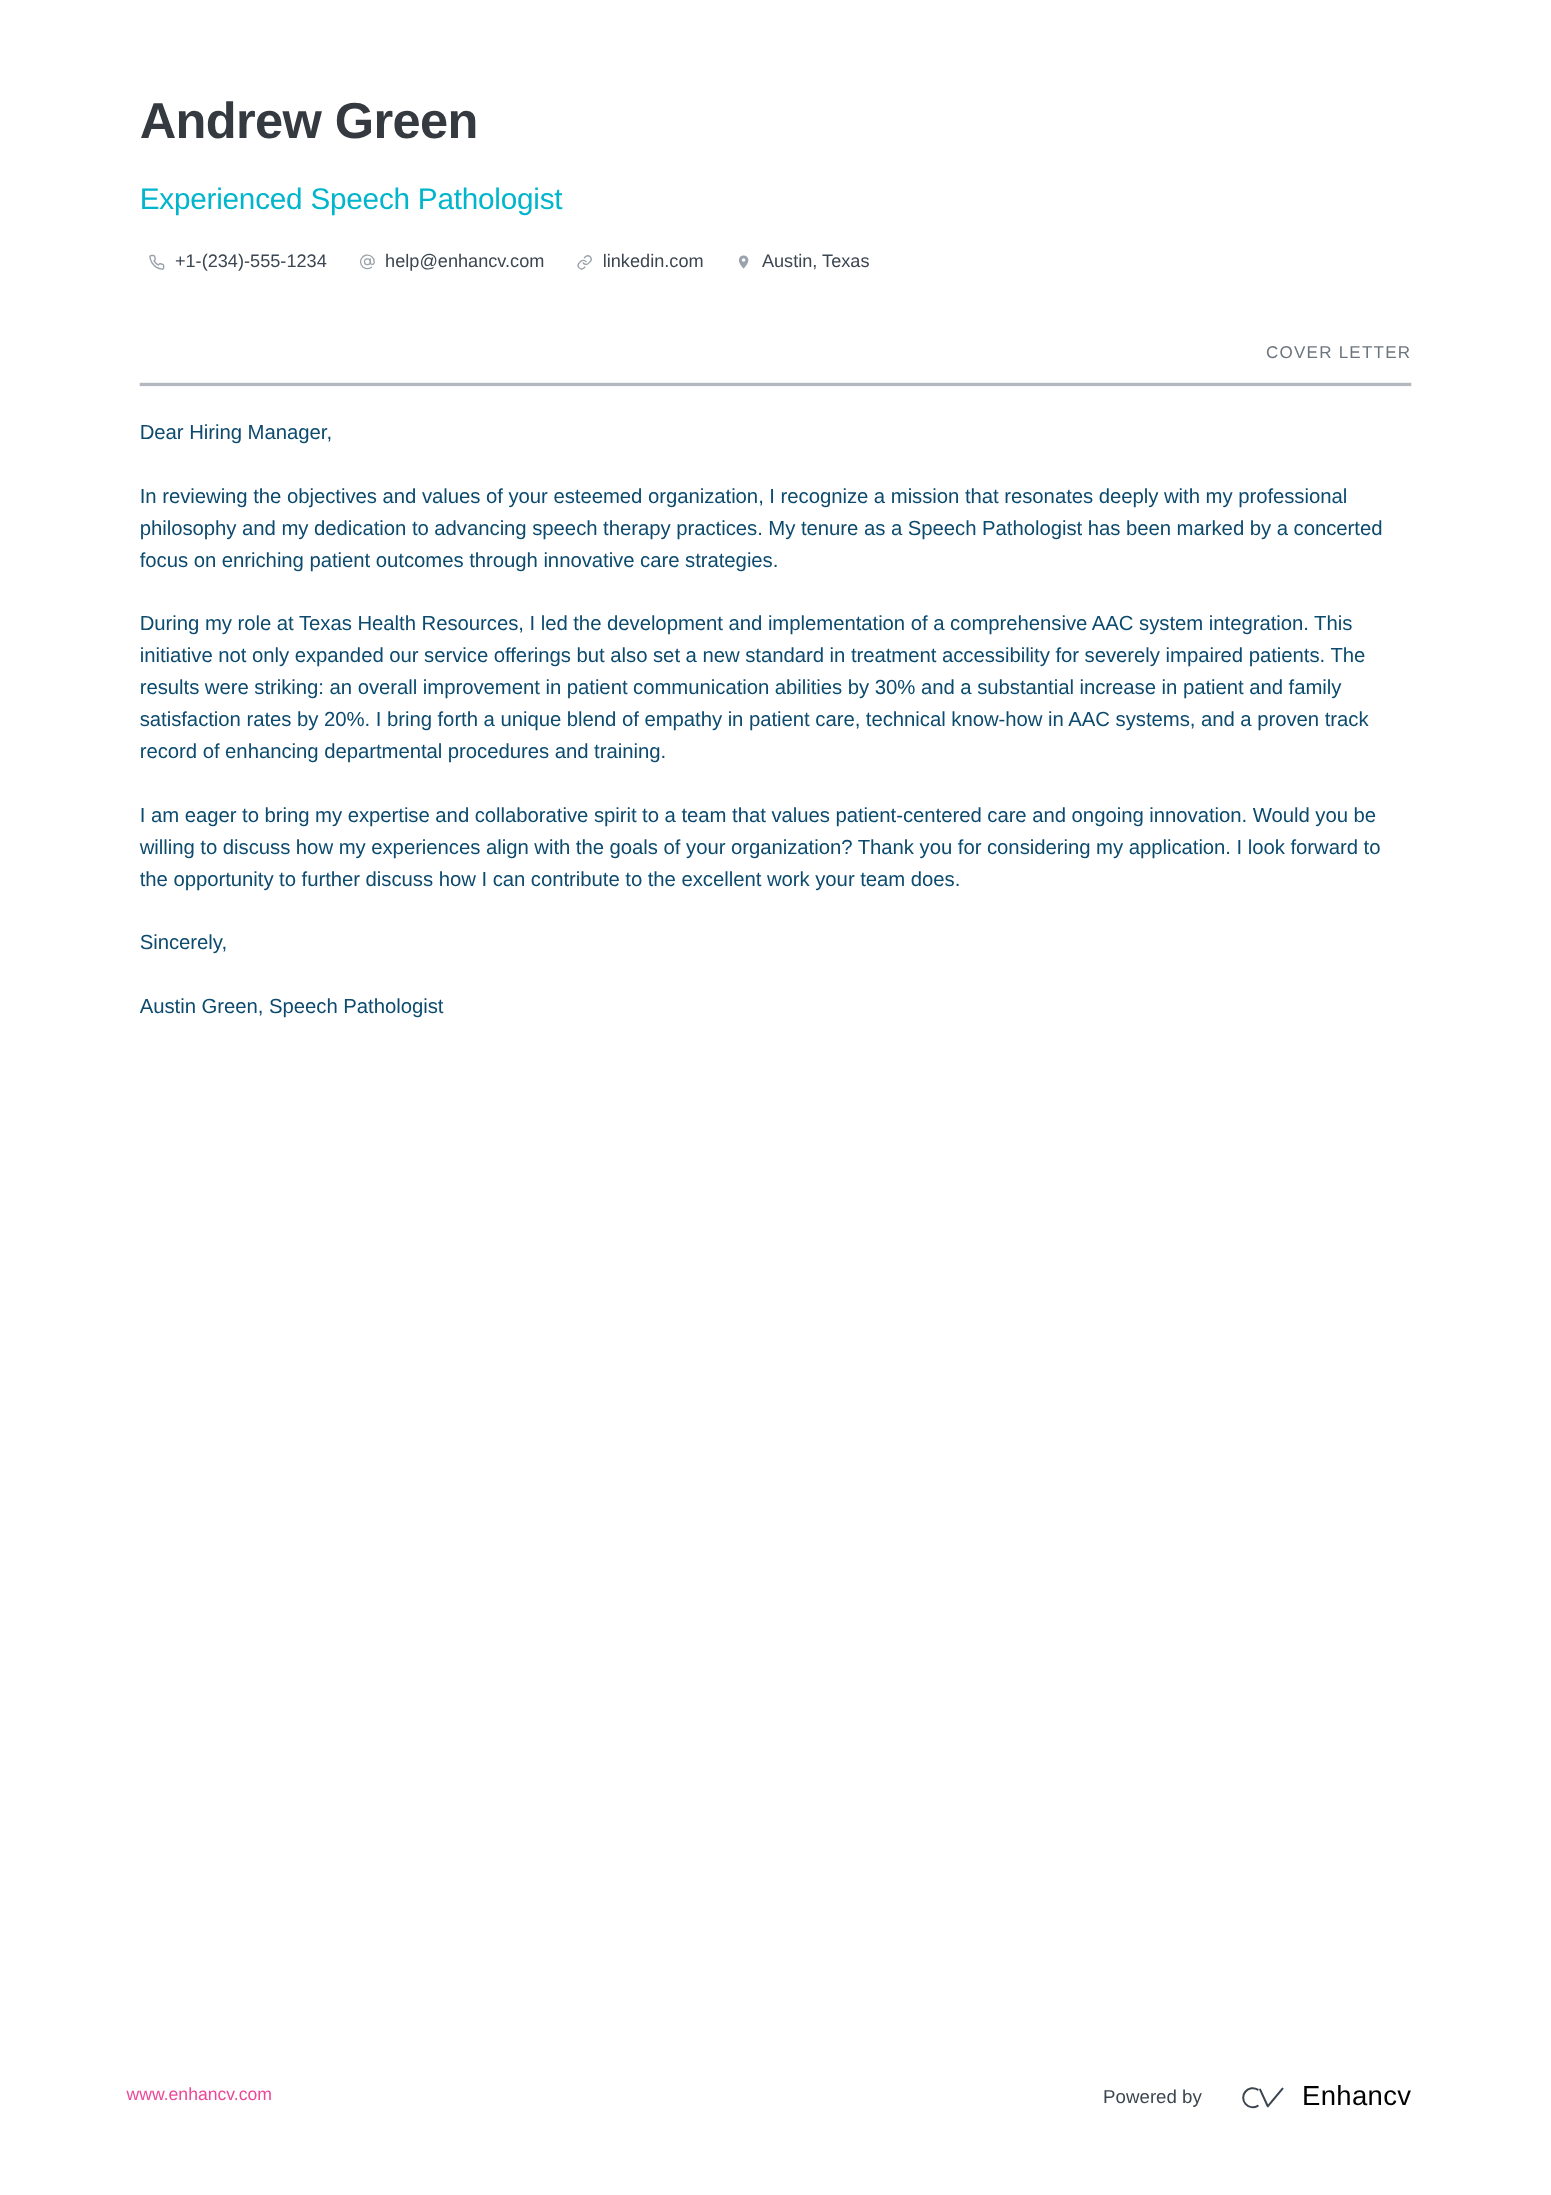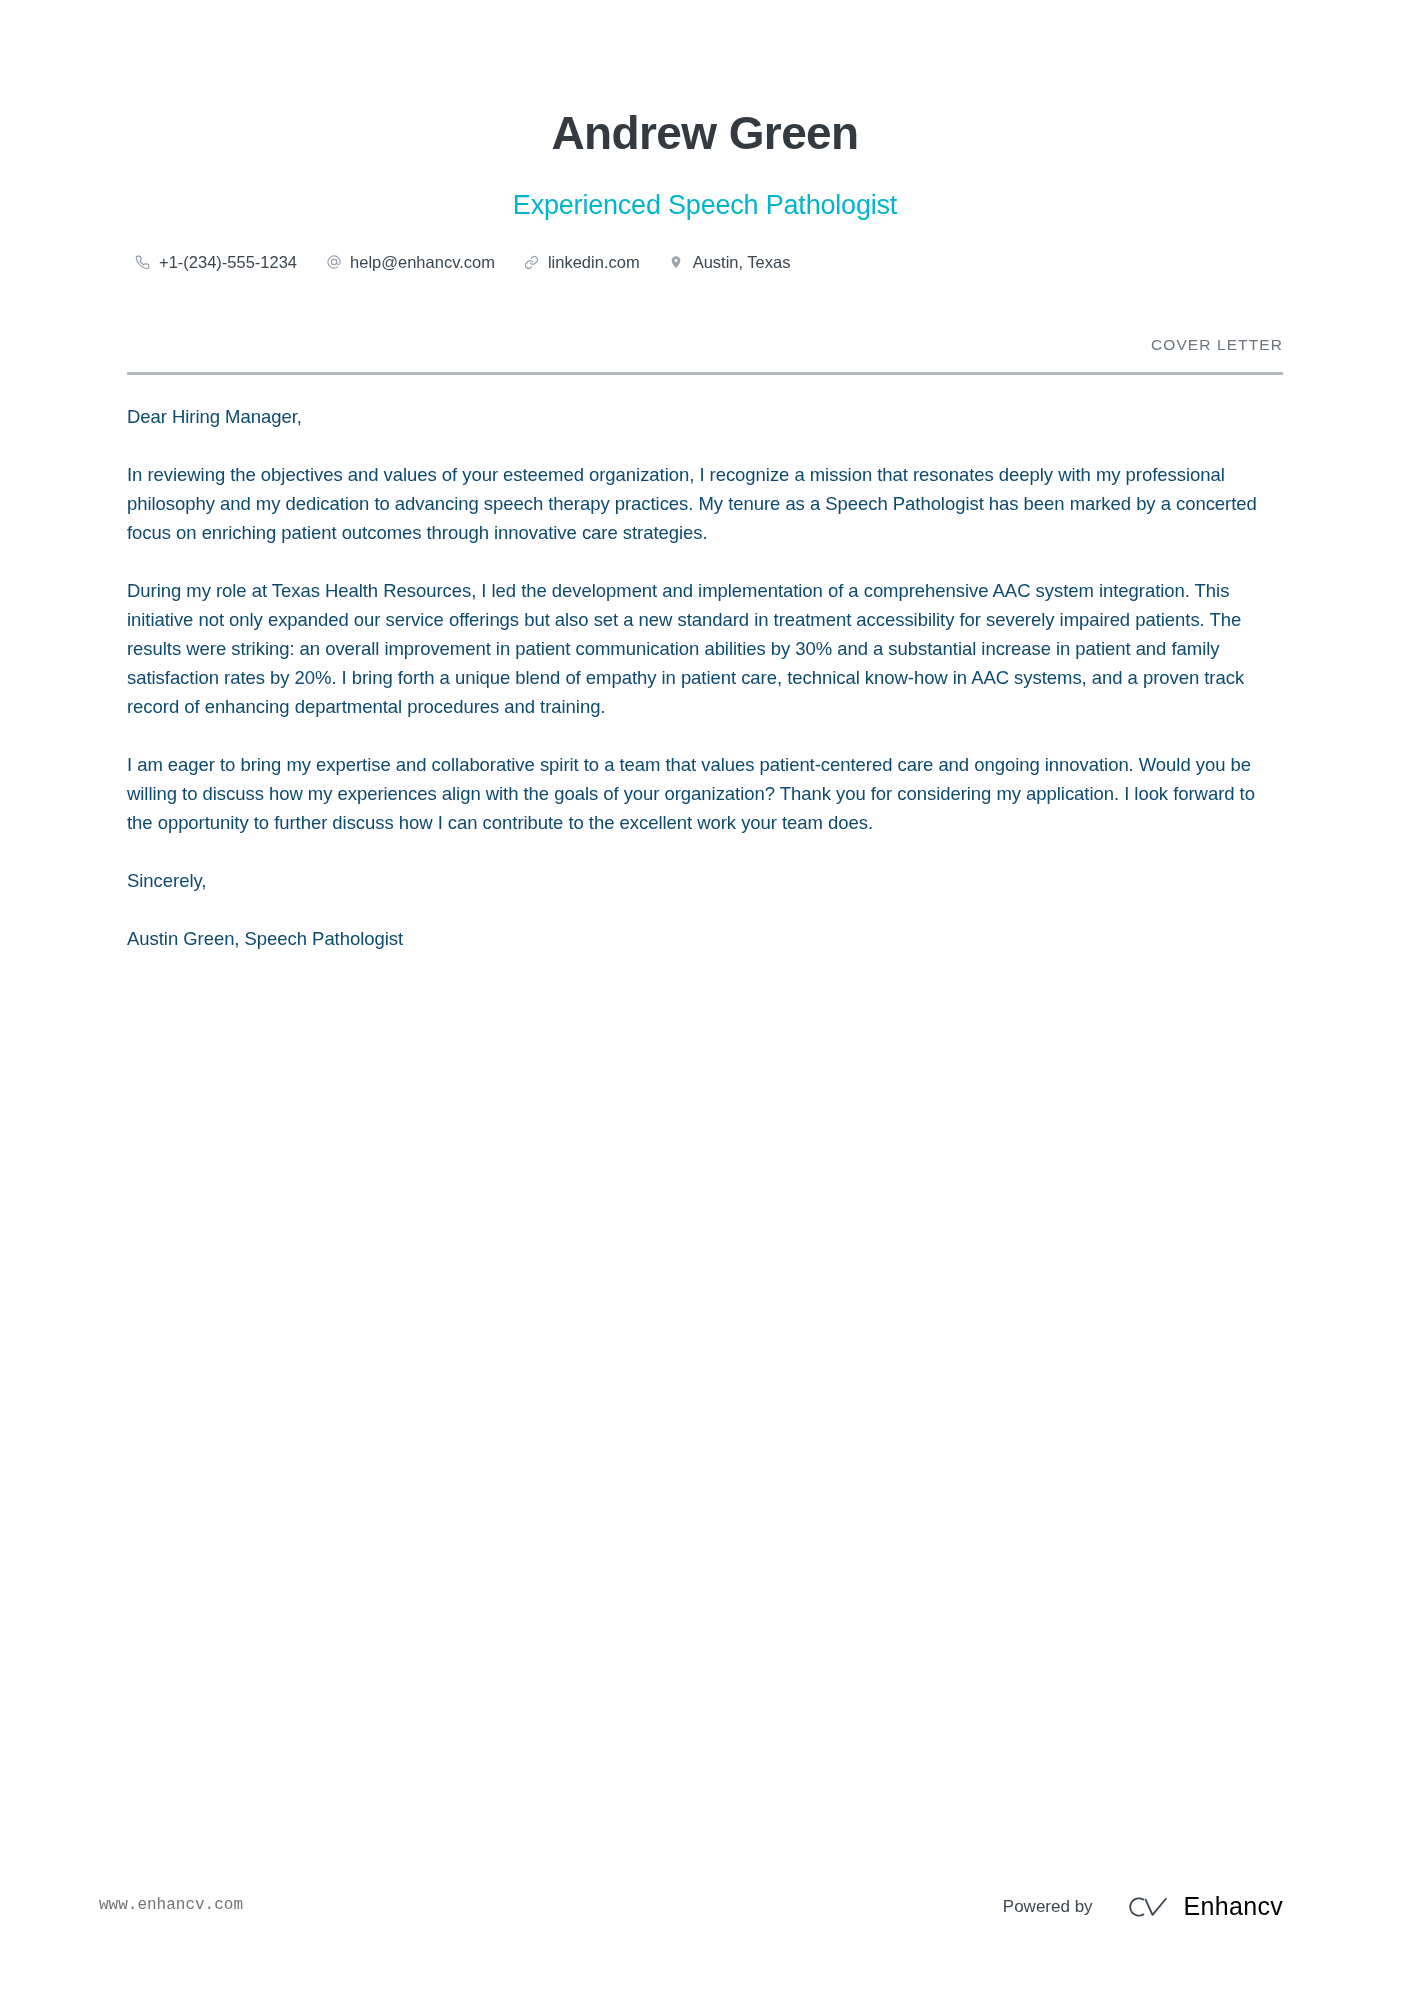--- a/index.html
+++ b/index.html
@@ -23,22 +23,21 @@
   }
   .content {
     position: absolute;
     left: 127px;
     top: 0;
     width: 1156px;
   }
 
   
   .header {
-    padding-top: 108px;
-    text-align: center;
+    padding-top: 84px;
   }
   .full-name {
     font-size: 46px;
     font-weight: bold;
     letter-spacing: -0.6px;
     color: #343a40;
     line-height: 1.12;
     margin: 0;
   }
   .job-title {
@@ -114,25 +113,24 @@
   
   .footer {
     position: absolute;
     left: 0;
     right: 0;
     bottom: 73px;
     height: 30px;
   }
   .footer-url {
     position: absolute;
-    left: 99px;
+    left: 115px;
     top: 4px;
     font-size: 16px;
-    color: #737373;
-    font-family: Liberation Mono, monospace;
+    color: #ec4899;
   }
   .footer-brand {
     position: absolute;
     right: 127px;
     top: 0;
     display: flex;
     align-items: center;
   }
   .powered-by {
     font-size: 17px;

